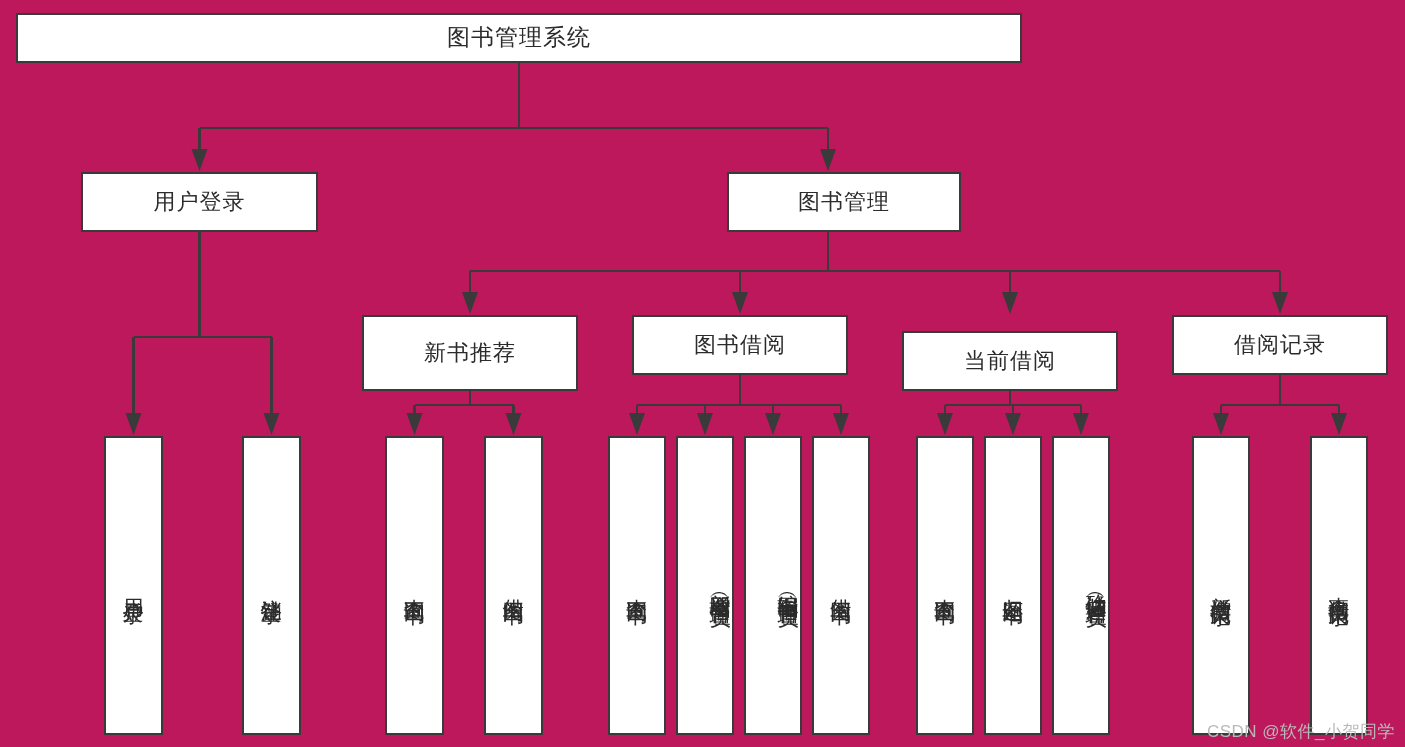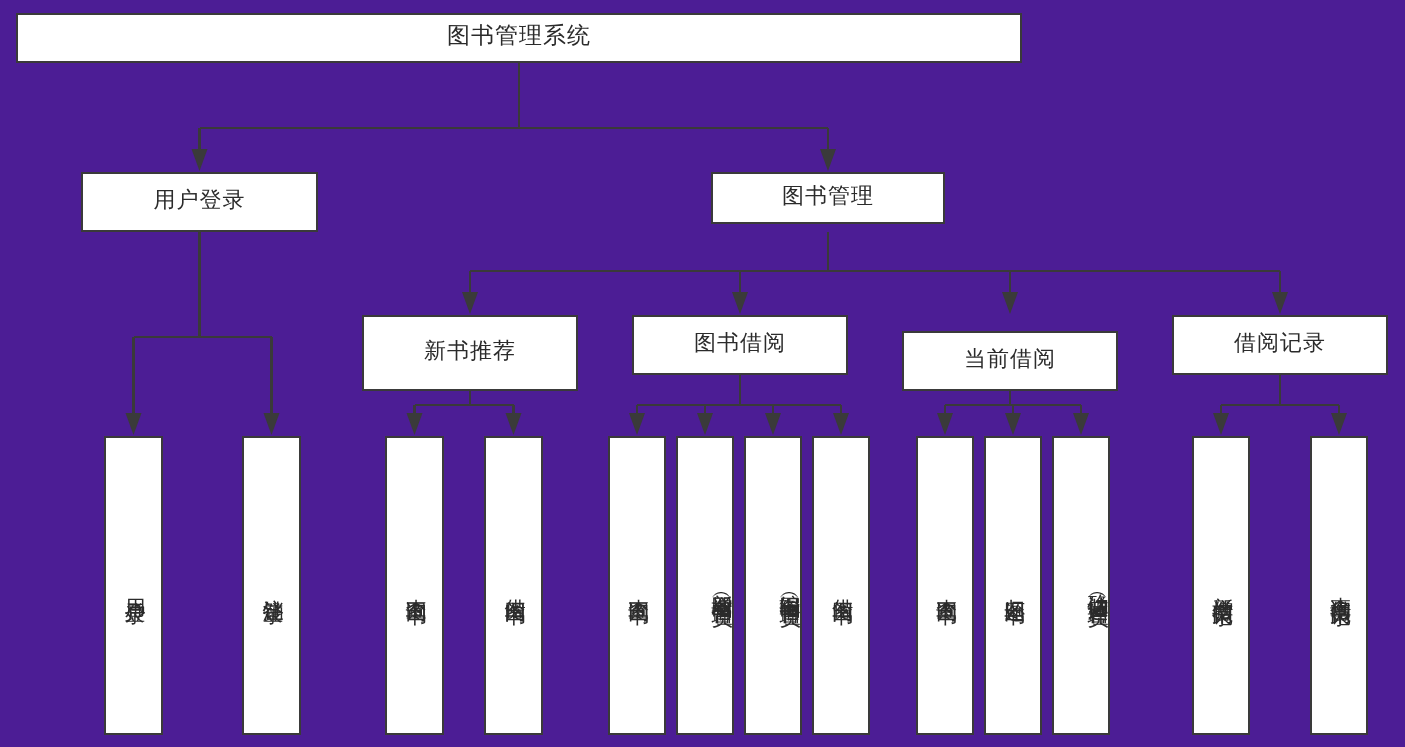--- a/index.html
+++ b/index.html
@@ -7,23 +7,22 @@
     padding: 0;
     background: #ffffff;
   }
   body {
     font-family: "Liberation Sans", "DejaVu Sans", sans-serif;
   }
   #canvas {
     position: relative;
     width: 1405px;
     height: 747px;
-    background: #4c1d95;
+    background: #be185d;
     overflow: hidden;
-    font-family: Liberation Mono, monospace;
   }
   #wires {
     position: absolute;
     left: 0;
     top: 0;
     width: 1405px;
     height: 747px;
     pointer-events: none;
   }
   .node {
@@ -129,21 +128,21 @@
       <line x1="1339" y1="405" x2="1339" y2="415" stroke="#3a3a3a" stroke-width="2.4" shape-rendering="crispEdges"></line>
       <polygon points="1331,413 1347,413 1339,435" fill="#3a3a3a"></polygon>
     </svg>
   <div id="nodes-layer">
       <div class="node h root" style="left: 16px; top: 13px; width: 1006px; height: 50px; border-color: rgb(58, 58, 58); color: rgb(43, 43, 43);">
         <span class="node-label">图书管理系统</span>
       </div>
       <div class="node h" style="left: 81px; top: 172px; width: 237px; height: 60px; border-color: rgb(58, 58, 58); color: rgb(43, 43, 43);">
         <span class="node-label">用户登录</span>
       </div>
-      <div class="node h" style="left: 711px; top: 172px; width: 234px; height: 52px; border-color: rgb(58, 58, 58); color: rgb(43, 43, 43);">
+      <div class="node h" style="left: 727px; top: 172px; width: 234px; height: 60px; border-color: rgb(58, 58, 58); color: rgb(43, 43, 43);">
         <span class="node-label">图书管理</span>
       </div>
       <div class="node h" style="left: 362px; top: 315px; width: 216px; height: 76px; border-color: rgb(58, 58, 58); color: rgb(43, 43, 43); justify-content: center;">
         <span class="node-label">新书推荐</span>
       </div>
       <div class="node h" style="left: 632px; top: 315px; width: 216px; height: 60px; border-color: rgb(58, 58, 58); color: rgb(43, 43, 43);">
         <span class="node-label">图书借阅</span>
       </div>
       <div class="node h" style="left: 902px; top: 315px; width: 216px; height: 60px; border-color: rgb(58, 58, 58); color: rgb(43, 43, 43); margin-top: 16px;">
         <span class="node-label">当前借阅</span>
@@ -184,13 +183,14 @@
       <div class="node v" style="left: 1052px; top: 436px; width: 58px; height: 299px; border-color: rgb(58, 58, 58); color: rgb(43, 43, 43);">
         <span class="node-label">确认归还（管理员）</span>
       </div>
       <div class="node v centered" style="left: 1192px; top: 436px; width: 58px; height: 299px; border-color: rgb(58, 58, 58); color: rgb(43, 43, 43);">
         <span class="node-label">新增借阅记录</span>
       </div>
       <div class="node v centered" style="left: 1310px; top: 436px; width: 58px; height: 299px; border-color: rgb(58, 58, 58); color: rgb(43, 43, 43);">
         <span class="node-label">查询借阅记录</span>
       </div>
     </div>
+  <div id="watermark">CSDN @软件_小贺同学</div>
 </div>
 
 </body></html>

